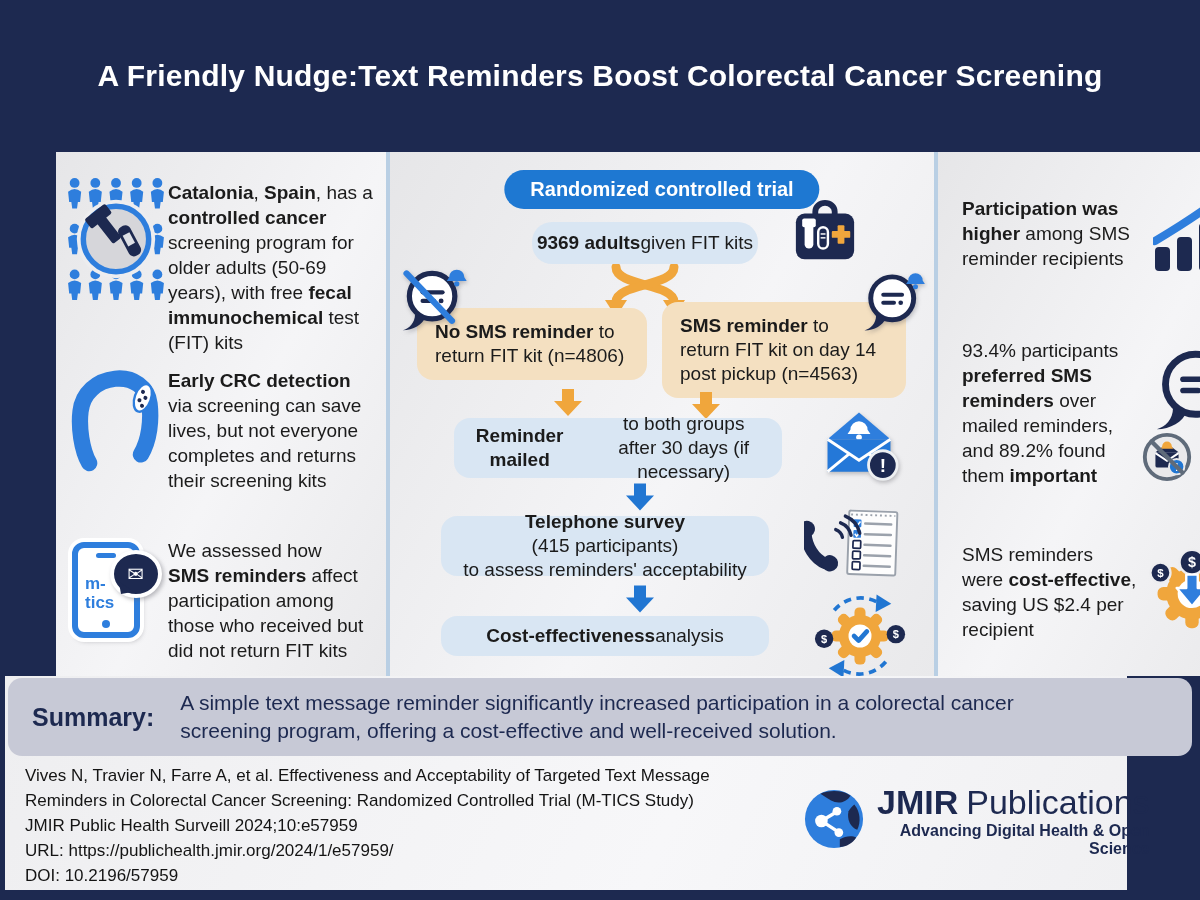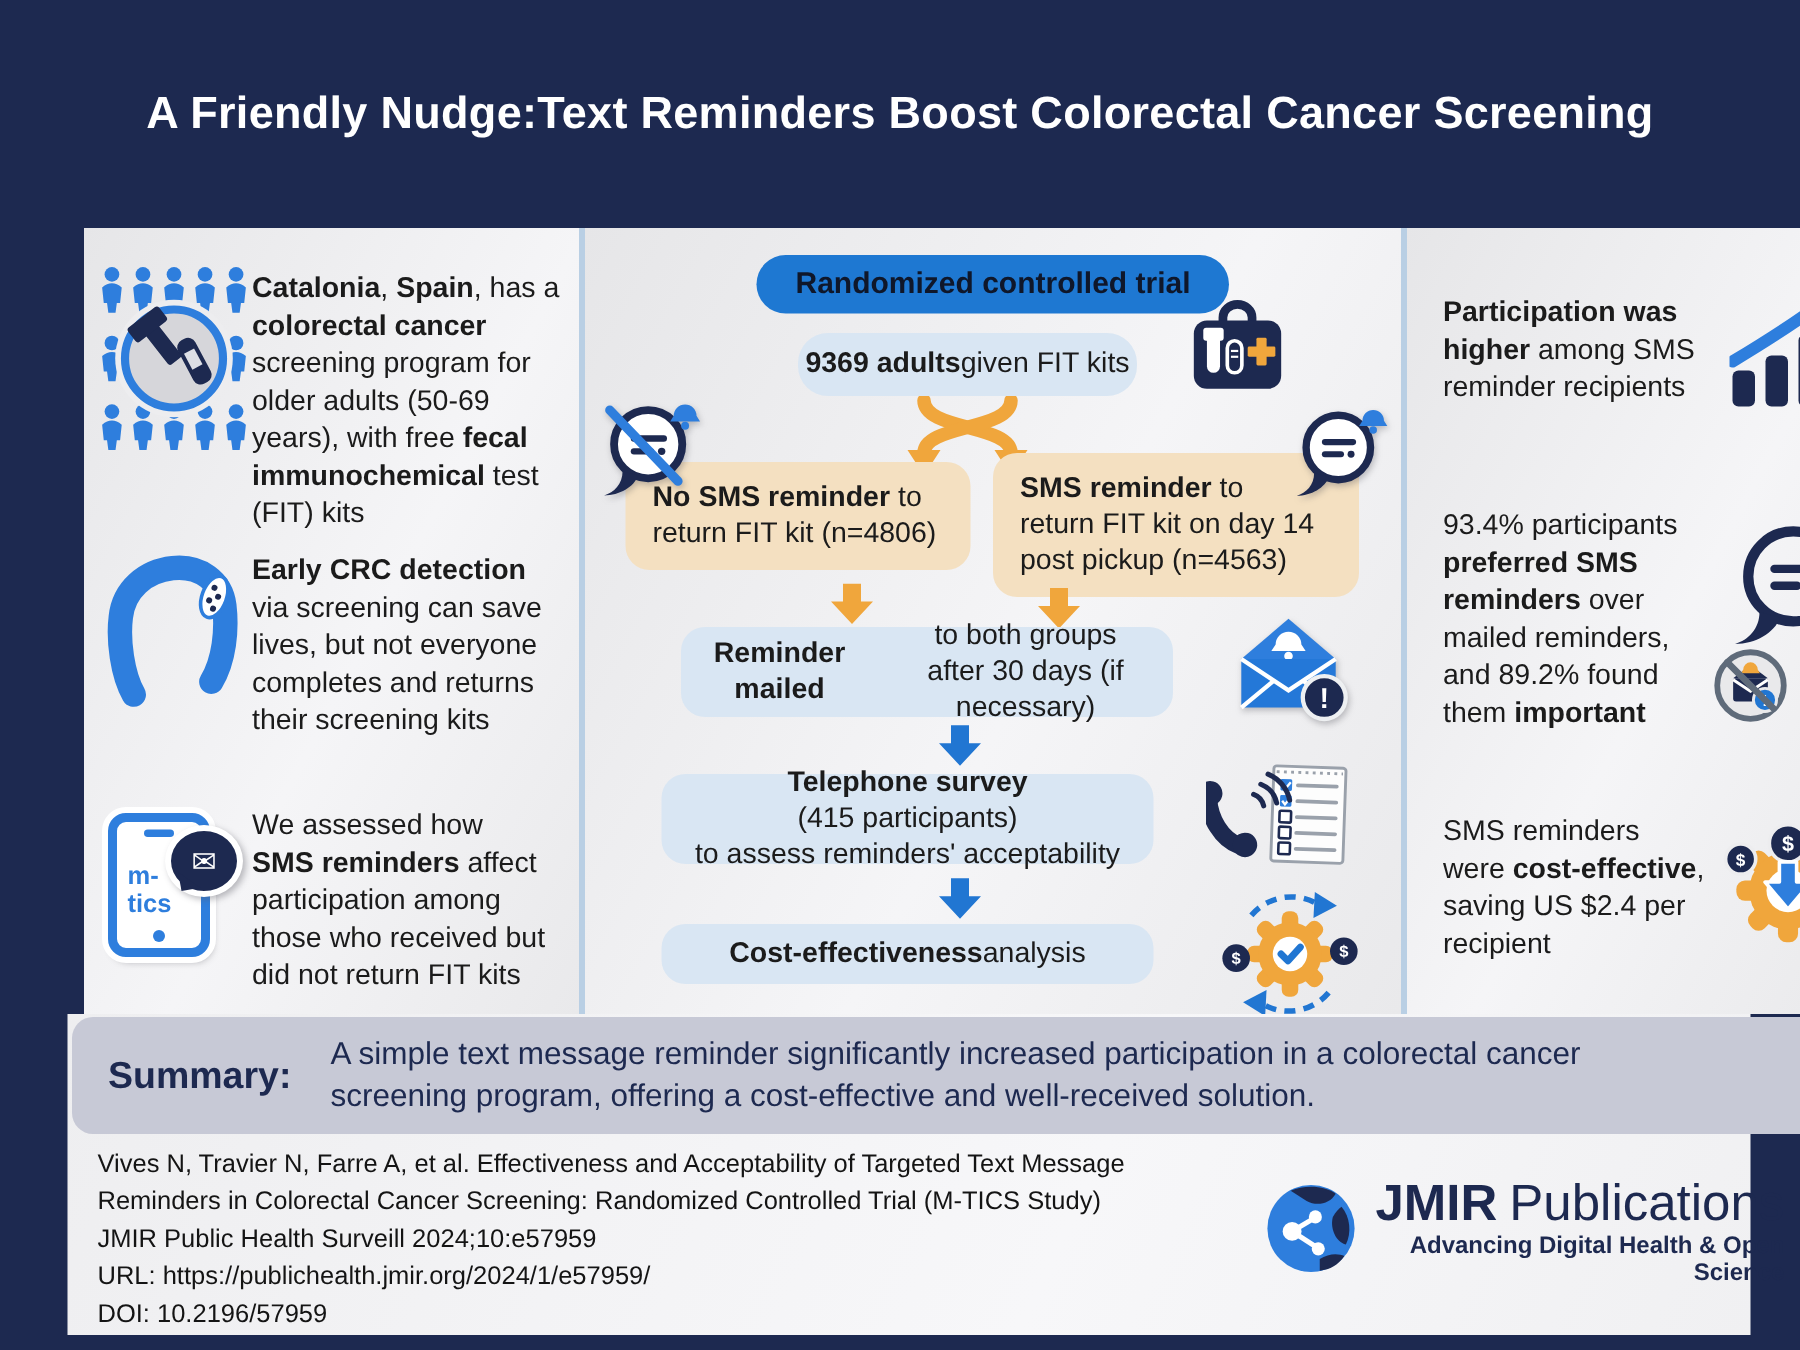--- a/index.html
+++ b/index.html
@@ -21,28 +21,28 @@
   .info-row{position:absolute;left:8px;right:10px;display:flex;align-items:flex-start;}
   .icon-cell{width:104px;flex:0 0 104px;display:flex;justify-content:center;}
   .info-text{flex:1;font-size:19px;line-height:25px;color:#1b1b1b;white-space:pre-line;padding-top:2px;}
   b{font-weight:700;}
 
   .res-row{position:absolute;left:24px;right:6px;display:flex;align-items:flex-start;}
   .res-text{width:182px;flex:0 0 182px;font-size:19px;line-height:25px;color:#1b1b1b;white-space:pre-line;}
   .res-icon{flex:1;display:flex;justify-content:center;}
 
   
-  .pill{position:absolute;left:50%;transform:translateX(-50%);top:18px;background:#1e78d2;color:#0f172a;font-weight:700;font-size:20px;padding:8px 26px;border-radius:22px;white-space:nowrap;}
+  .pill{position:absolute;left:50%;transform:translateX(-50%);top:18px;background:#1e78d2;color:#ffffff;font-weight:700;font-size:20px;padding:8px 26px;border-radius:22px;white-space:nowrap;}
   .flow-box{position:absolute;background:#d9e6f3;border-radius:16px;font-size:19px;line-height:24px;color:#1b1b1b;white-space:pre-line;display:flex;align-items:center;justify-content:center;text-align:center;}
   .arm-box{position:absolute;background:#f4e0c1;border-radius:16px;font-size:19px;line-height:24px;color:#1b1b1b;white-space:pre-line;padding:12px 10px 12px 18px;text-align:left;}
   .abs{position:absolute;}
   .shadowed{filter:drop-shadow(1px 2px 2px rgba(80,80,90,.35));}
 
   
-  .bottom{position:absolute;top:676px;left:5px;width:1122px;height:214px;background:linear-gradient(115deg,#eeeef0,#f7f7f9 60%,#f0f0f2);margin-left:40px;}
+  .bottom{position:absolute;top:676px;left:5px;width:1122px;height:214px;background:linear-gradient(115deg,#eeeef0,#f7f7f9 60%,#f0f0f2);}
   .summary-bar{position:absolute;top:2px;left:3px;width:1184px;height:78px;background:#c7c9d6;border-radius:14px;display:flex;align-items:center;}
   .sum-label{color:#1d2950;font-weight:700;font-size:25px;margin-left:24px;margin-right:26px;flex:0 0 auto;}
   .sum-text{color:#1d2950;font-weight:500;font-size:21px;line-height:28px;white-space:pre-line;}
   .citation{position:absolute;left:20px;top:87px;font-size:17px;line-height:25px;color:#141414;}
   .logo{position:absolute;left:798px;top:108px;display:flex;align-items:center;gap:12px;}
   .logo-texts{display:flex;flex-direction:column;text-align:right;}
   .logo-name{font-size:34px;line-height:36px;color:#1d2950;white-space:nowrap;}
   .logo-name .bold{font-weight:800;}
   .logo-name .reg{font-weight:400;margin-left:8px;}
   .logo-tag{font-size:16px;font-weight:700;color:#1d2950;margin-top:2px;}
@@ -103,21 +103,21 @@
               <rect x="-5" y="-24" width="10" height="26" rx="2"></rect>
               <rect x="-12" y="-32" width="24" height="11" rx="2"></rect>
               <g transform="translate(9,8) rotate(10)">
                 <rect x="-6" y="-14" width="12" height="30" rx="5"></rect>
                 <rect x="-3.5" y="-6" width="7" height="11" fill="#fff" opacity="0.85"></rect>
               </g>
             </g>
           </svg>
         </div>
         <div class="info-text"><b>Catalonia</b><span>, </span><b>Spain</b><span>, has a
-</span><b>colorectal cancer</b><span>
+</span><b>controlled cancer</b><span>
 screening program for
 older adults (50-69
 years), with free </span><b>fecal
 immunochemical</b><span> test
 (FIT) kits</span></div>
       </div>
 
       <div class="info-row" style="top:214px;">
         <div class="icon-cell">
           <svg width="92" height="106" viewBox="0 0 96 108">

